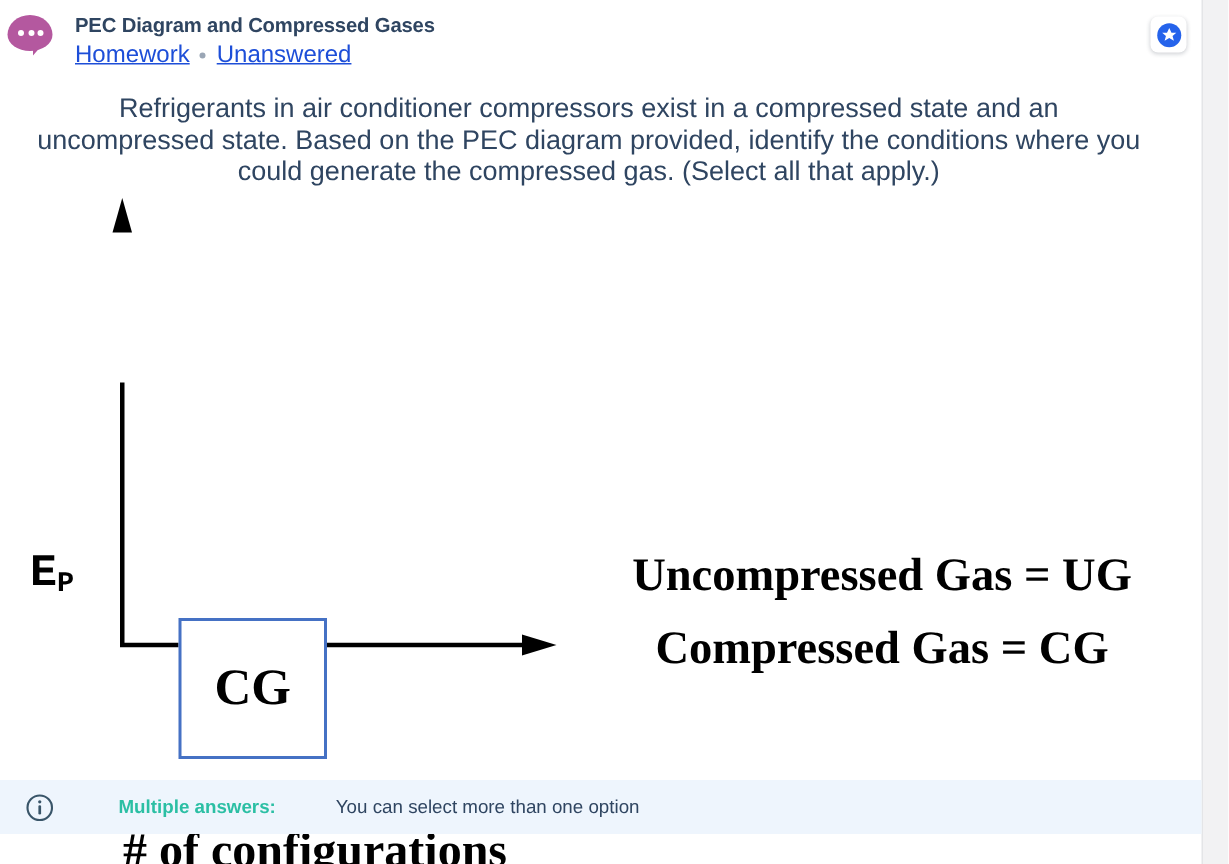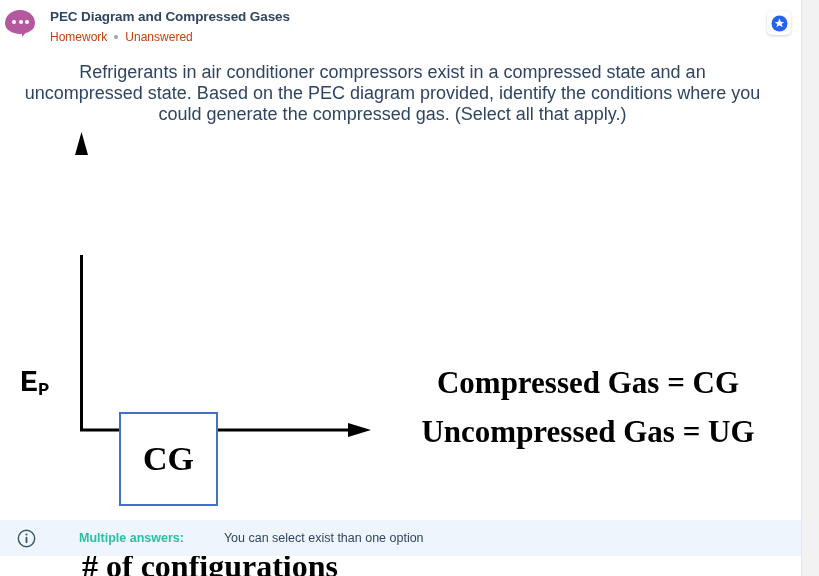--- a/index.html
+++ b/index.html
@@ -92,26 +92,27 @@
   .q-title {
     font-size: 13.5px;
     font-weight: bold;
     color: #2f4561;
     letter-spacing: -0.1px;
     line-height: 18px;
     white-space: nowrap;
   }
   .q-meta {
     margin-top: 3px;
-    font-size: 12px;
-    color: #c2410c;
+    font-size: 16px;
+    color: #1d4ed8;
     line-height: 16px;
     display: flex;
     align-items: center;
     white-space: nowrap;
+    text-decoration: underline;
   }
   .q-meta .sep {
     display: inline-block;
     width: 4px;
     height: 4px;
     border-radius: 50%;
     background: #9aa6b5;
     margin: 0 7px;
   }
 
@@ -311,30 +312,30 @@
         <polygon points="371,320 348,313 348,327" fill="#000000"></polygon>
       </svg>
 
       <div class="ylabel"><span>E</span><sub>P</sub></div>
 
       <div class="box box-cg">CG</div>
 
       <div class="xlabel"># of configurations</div>
 
       <div class="legend">
+        <div>Uncompressed Gas = UG</div>
         <div>Compressed Gas = CG</div>
-        <div>Uncompressed Gas = UG</div>
       </div>
 
     </div>
 
     <div class="infobar">
       <svg class="icon" viewBox="0 0 20 20">
         <circle cx="10" cy="10" r="8.6" fill="none" stroke="#395569" stroke-width="1.5"></circle>
         <circle cx="10" cy="5.8" r="1.15" fill="#395569"></circle>
         <rect x="9.05" y="8.2" width="1.9" height="6.6" rx="0.9" fill="#395569"></rect>
       </svg>
       <span class="lbl">Multiple answers:</span>
-      <span class="txt">You can select exist than one option</span>
+      <span class="txt">You can select more than one option</span>
     </div>
 
   </div>
 </div>
 
 </body></html>

